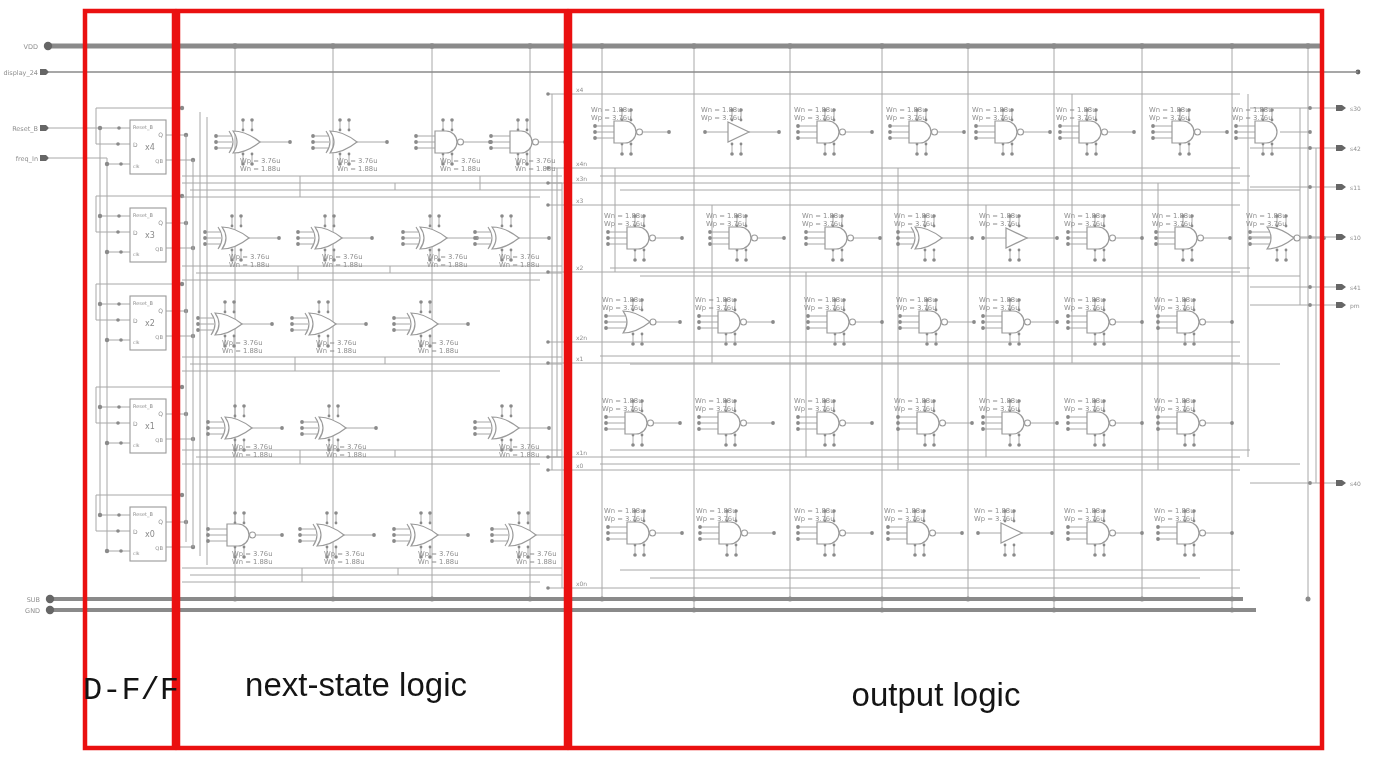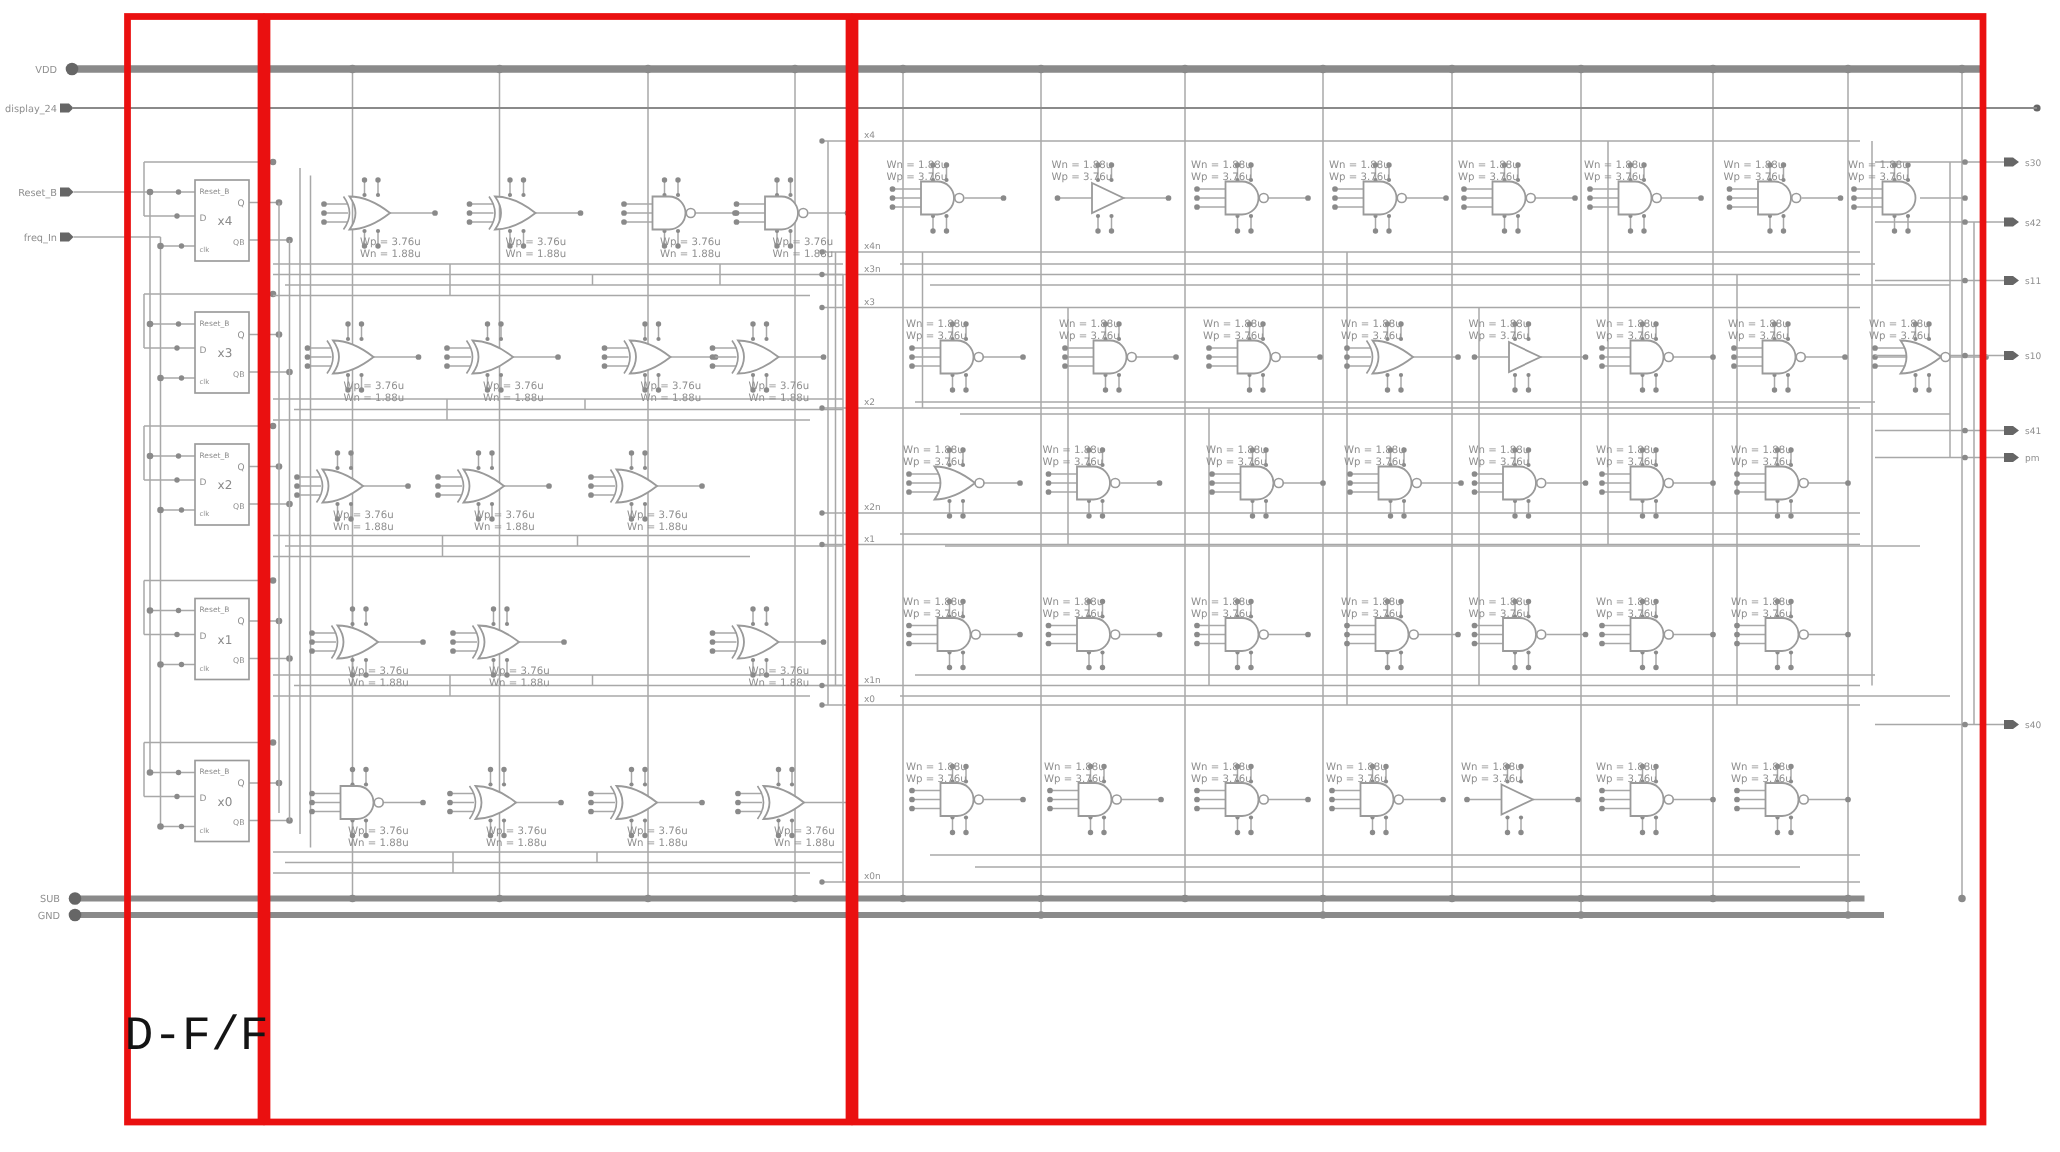--- a/index.html
+++ b/index.html
@@ -1626,13 +1626,15 @@
         <text x="1350" y="307.5" font-size="6" fill="#8f8f8f" text-anchor="start">pm</text>
         <text x="1350" y="485.5" font-size="6" fill="#8f8f8f" text-anchor="start">s40</text>
       </g>
       <g>
         <rect x="85" y="11" width="89" height="737" fill="none" stroke="#ea1010" stroke-width="4.5"></rect>
         <rect x="178" y="11" width="388" height="737" fill="none" stroke="#ea1010" stroke-width="4.5"></rect>
         <rect x="570" y="11" width="752" height="737" fill="none" stroke="#ea1010" stroke-width="4.5"></rect>
       </g>
     </svg>
   <div class="region-label" style="left: 131px; top: 672px; font-size: 32px; color: rgb(20, 20, 20); font-family: Liberation Mono, monospace;">D-F/F</div>
+  <div class="region-label" style="left: 356px; top: 666px; font-size: 33px; color: rgb(20, 20, 20);">next-state logic</div>
+  <div class="region-label" style="left: 936px; top: 676px; font-size: 33px; color: rgb(20, 20, 20);">output logic</div>
 </div>
 
 </body></html>

